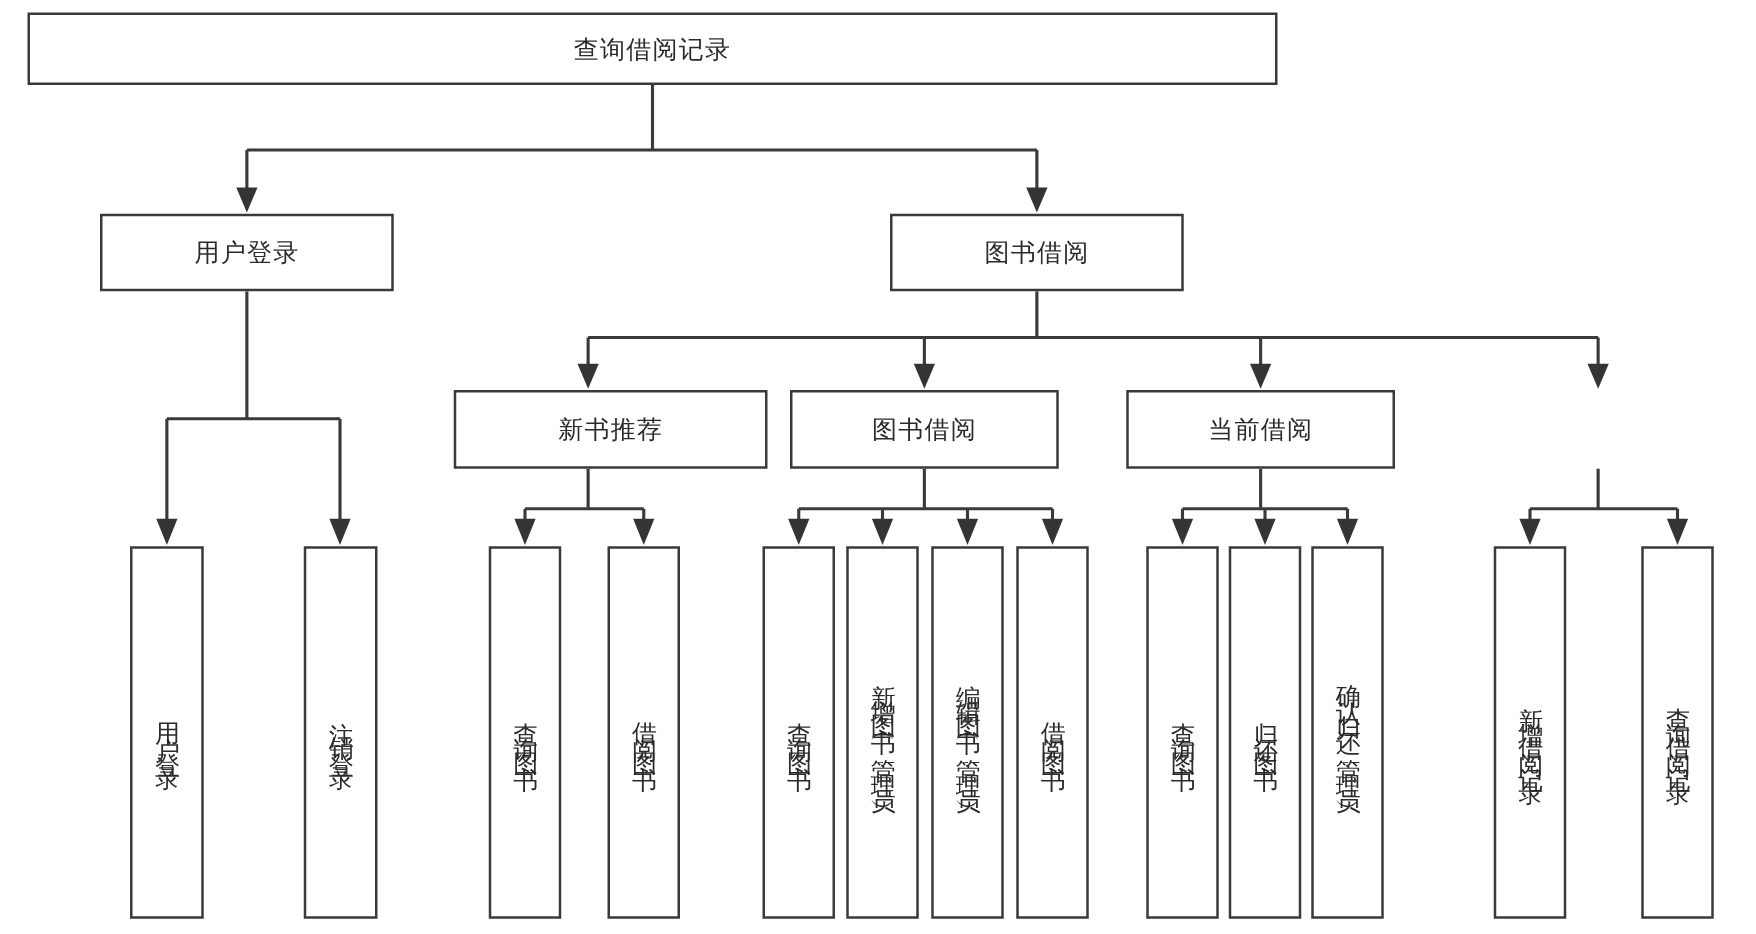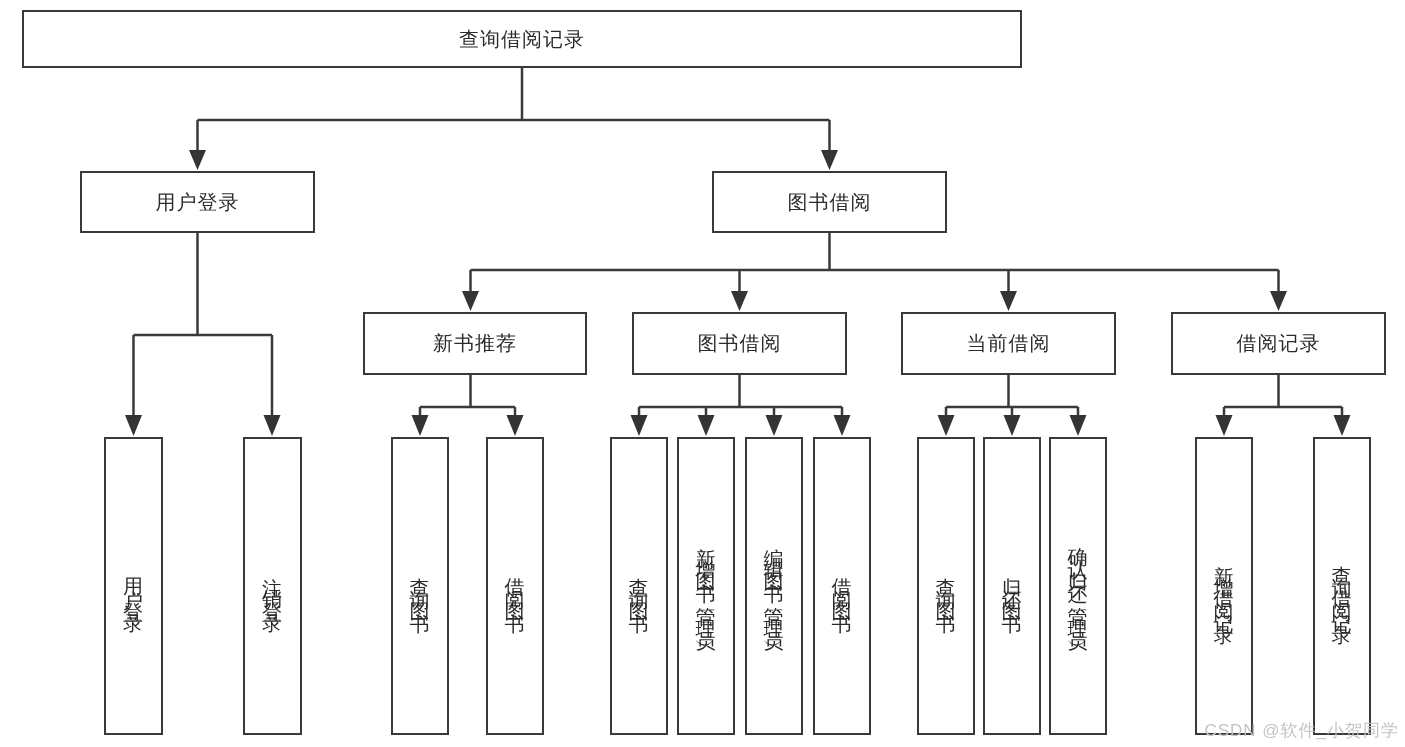--- a/index.html
+++ b/index.html
@@ -80,31 +80,28 @@
     <span class="hlabel">查询借阅记录</span>
   </div>
 
   <div class="node" style="left:80px; top:171px; width:235px; height:62px;">
     <span class="hlabel">用户登录</span>
   </div>
   <div class="node" style="left:712px; top:171px; width:235px; height:62px;">
     <span class="hlabel">图书借阅</span>
   </div>
 
-  <div class="node" style="left:363px; top:312px; width:224px; height:63px;">
+  <div class="node" style="left:363px; top:312px; width:251px; height:63px;">
     <span class="hlabel">新书推荐</span>
   </div>
   <div class="node" style="left:901px; top:312px; width:215px; height:63px;">
     <span class="hlabel">当前借阅</span>
   </div>
   <div class="node" style="left:632px; top:312px; width:215px; height:63px;">
     <span class="hlabel">图书借阅</span>
-  </div>
-  <div class="node" style="left:1171px; top:312px; width:215px; height:63px;">
-    <span class="hlabel">借阅记录</span>
   </div>
 
   <div class="node" style="left:104px; top:437px; width:59px; height:298px;">
     <span class="vtext">用户登录</span>
   </div>
   <div class="node" style="left:243px; top:437px; width:59px; height:298px;">
     <span class="vtext">注销登录</span>
   </div>
 
   <div class="node" style="left:391px; top:437px; width:58px; height:298px;">
@@ -137,15 +134,14 @@
     <span class="vtext">确认归还（管理员）</span>
   </div>
 
   <div class="node" style="left:1195px; top:437px; width:58px; height:298px;">
     <span class="vtext">新增借阅记录</span>
   </div>
   <div class="node" style="left:1313px; top:437px; width:58px; height:298px;">
     <span class="vtext">查询借阅记录</span>
   </div>
 
-  <div class="watermark">CSDN @软件_小贺同学</div>
 
 </div>
 
 </body></html>

